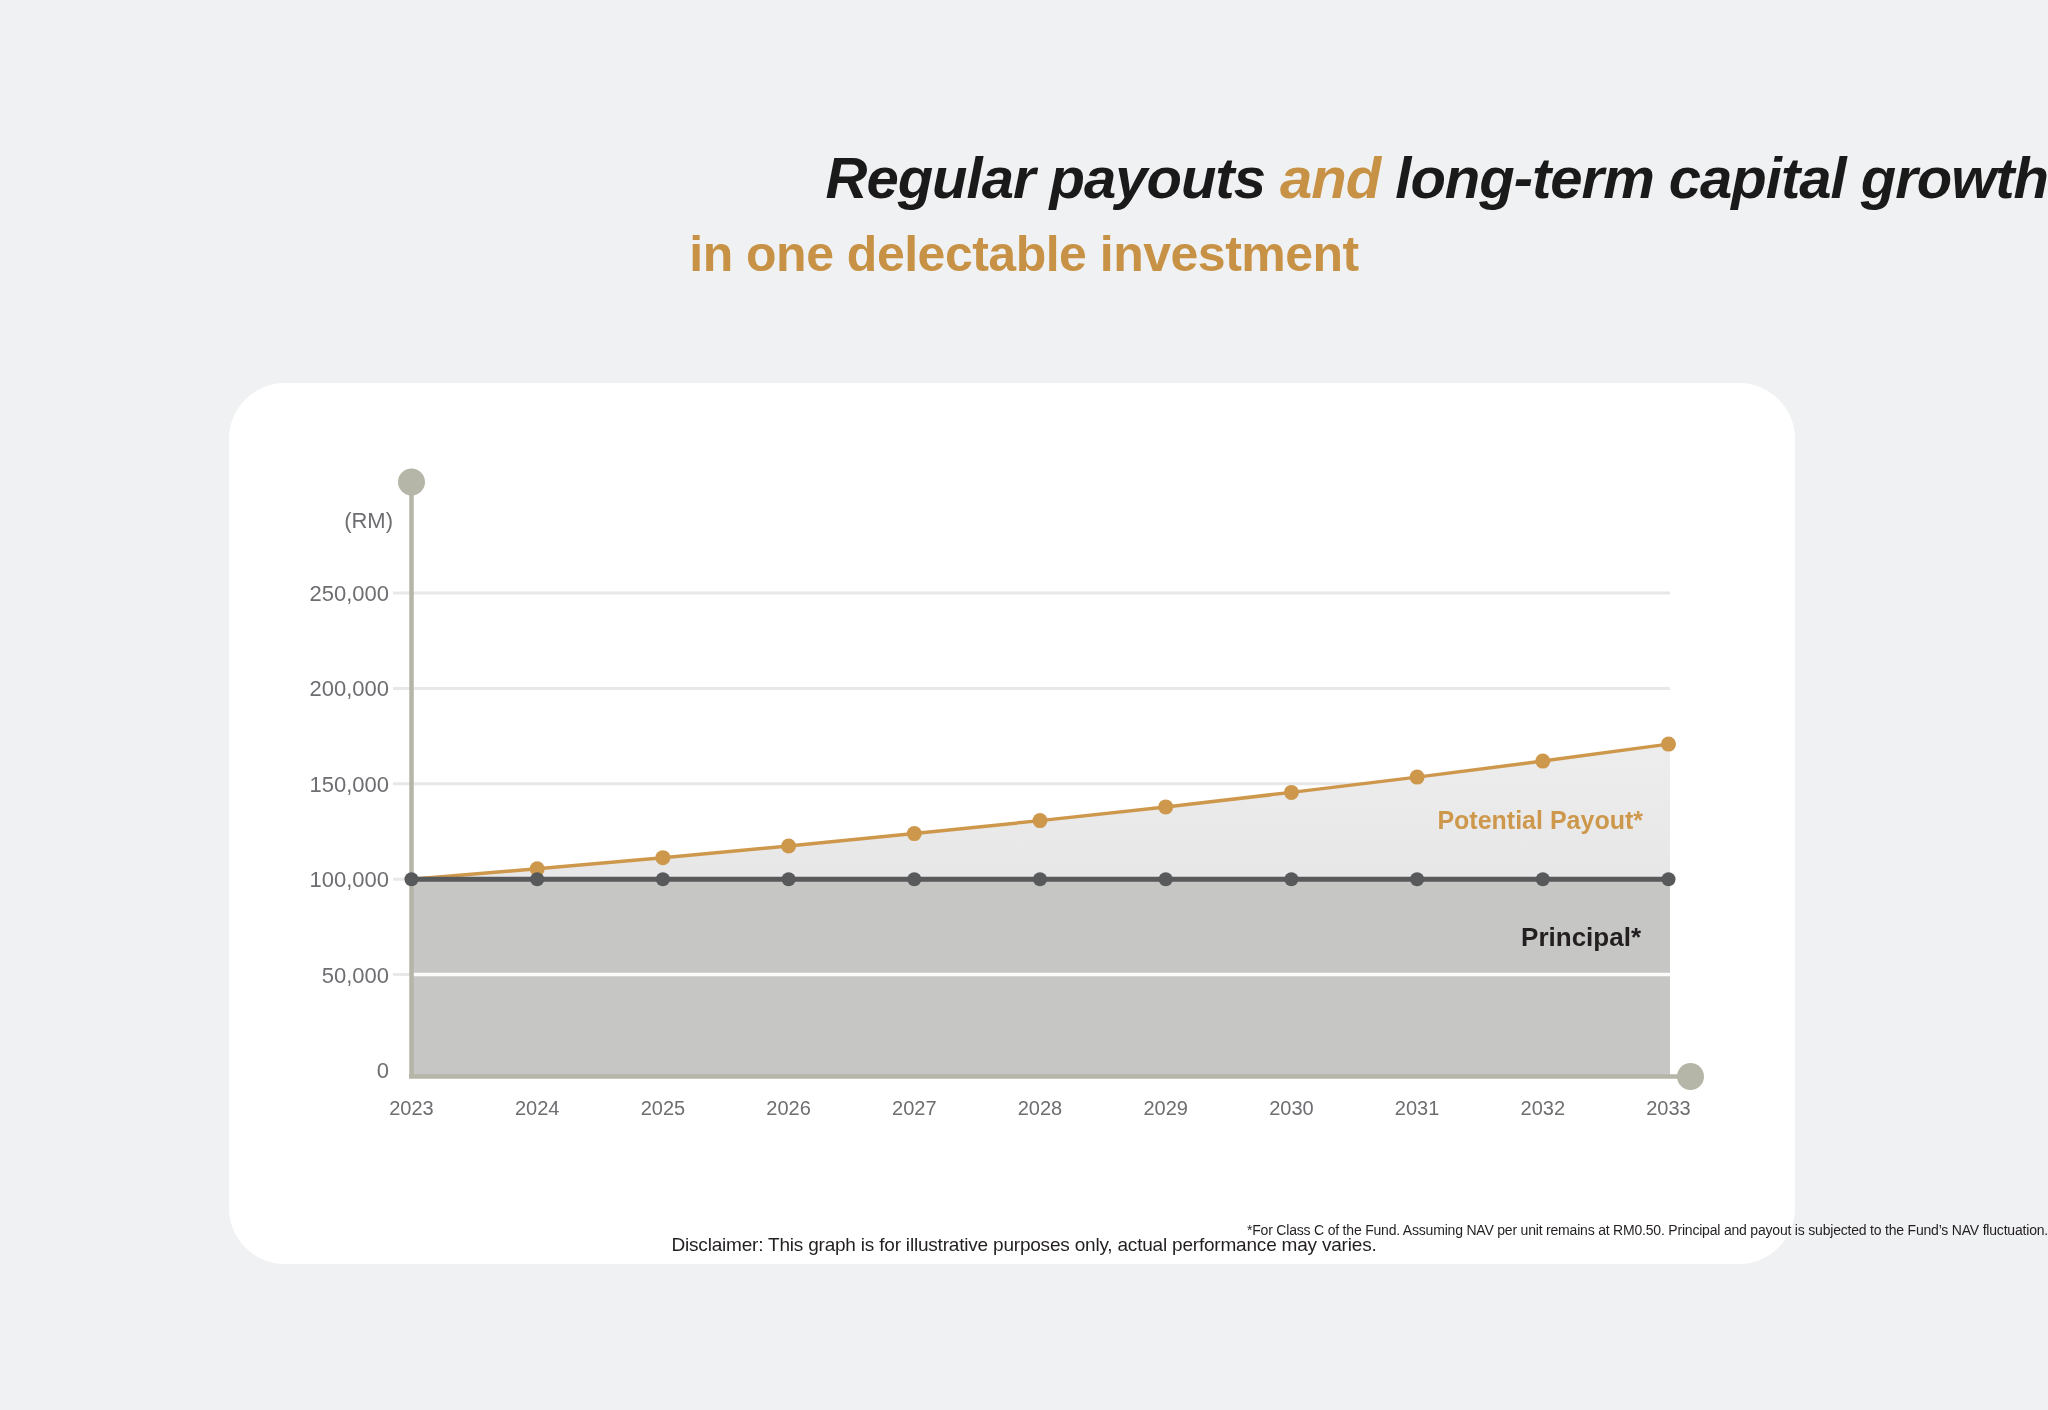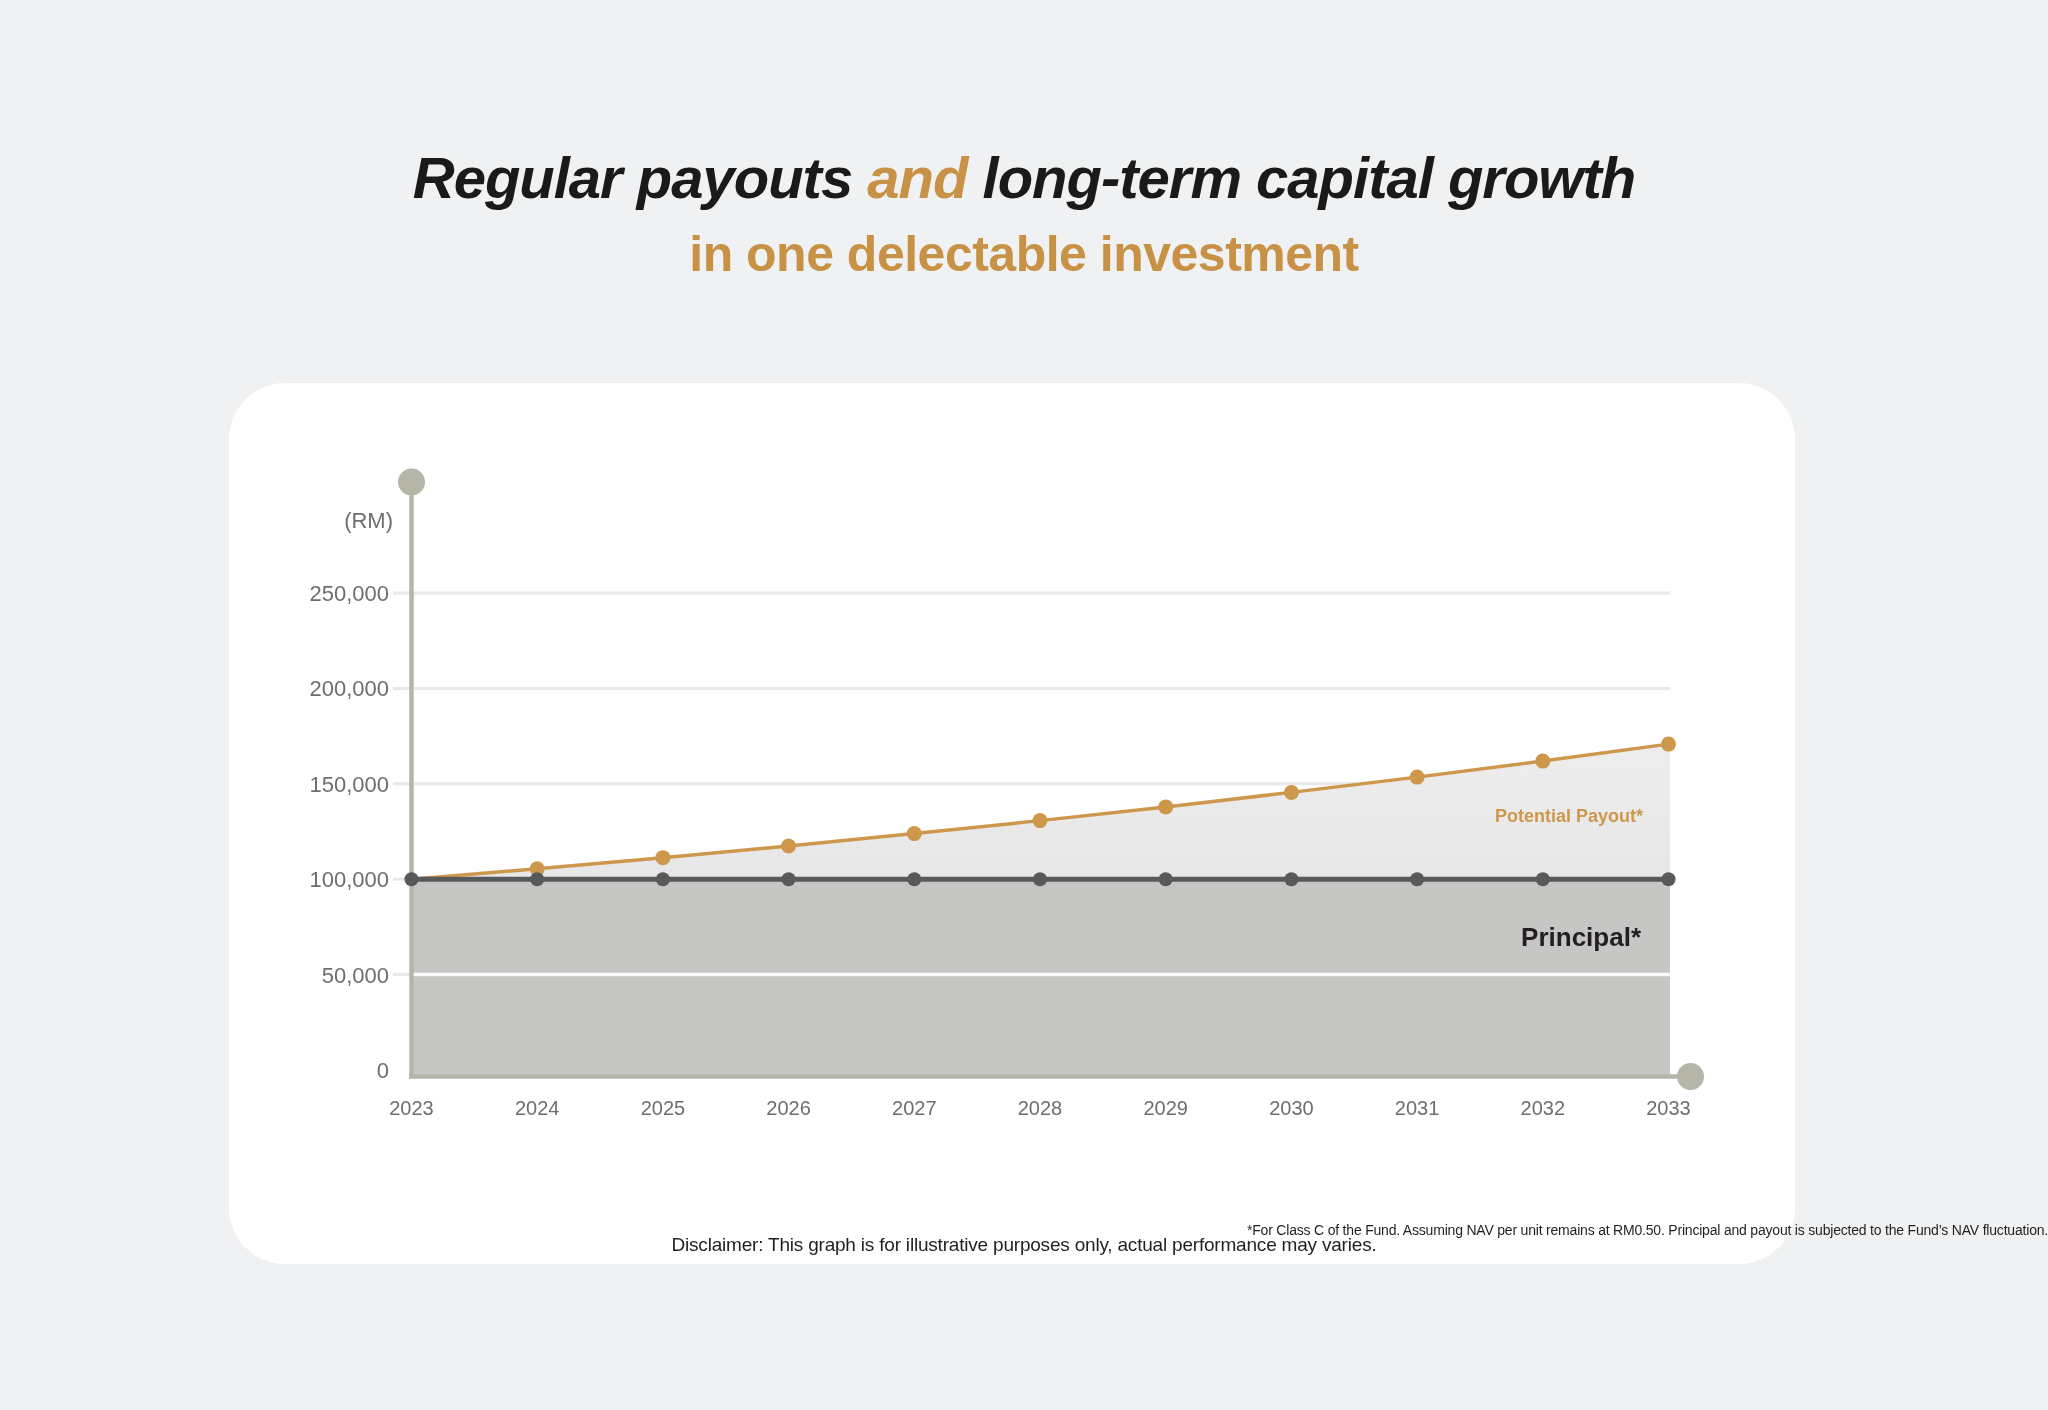--- a/index.html
+++ b/index.html
@@ -1,30 +1,30 @@
 <!DOCTYPE html>
 <html><head>
 <meta charset="utf-8">
 <style>
   html,body{margin:0;padding:0;background:#F0F1F2;}
   .page{position:relative;width:2048px;height:1410px;background:#F0F1F2;overflow:hidden;
         font-family:"Liberation Sans","DejaVu Sans",sans-serif;}
-  .title-line1{position:absolute;top:140px;left:0;width:100%;text-align:center;
+  .title-line1{position:absolute;top:140px;left:0;width:100%;text-align:right;
         font-size:58px;line-height:76px;font-weight:700;font-style:italic;
         color:#1A1A1A;letter-spacing:-1px;}
   .title-line1 .hl{color:#C79245;}
   .title-line2{position:absolute;top:216px;left:0;width:100%;text-align:center;
         font-size:50px;line-height:76px;font-weight:700;color:#C79245;letter-spacing:-0.5px;}
   .card{position:absolute;left:229px;top:383px;width:1566px;height:881px;
         background:#FFFFFF;border-radius:56px;}
   #chart{position:absolute;left:0;top:0;}
   #chart text{font-family:"Liberation Sans","DejaVu Sans",sans-serif;}
   .rm-label{position:absolute;left:193px;top:468px;width:200px;text-align:right;
         font-size:22px;color:#6D6E71;margin-top:40px;}
-  .lbl-payout{position:absolute;right:405px;top:806px;font-size:18px;font-weight:700;
+  .lbl-payout{position:absolute;right:405px;top:806px;font-size:25px;font-weight:700;
         color:#CE984C;letter-spacing:0;}
   .lbl-principal{position:absolute;right:407px;top:922px;font-size:26px;font-weight:700;
         color:#231F20;}
   .disc1{position:absolute;top:1186px;left:0;width:100%;text-align:center;
         font-size:19px;color:#231F20;letter-spacing:-0.2px;margin-top:48px;}
   .disc2{position:absolute;top:1222px;left:0;width:100%;text-align:right;
         font-size:14px;color:#231F20;letter-spacing:-0.2px;}
 </style>
 </head>
 <body>

